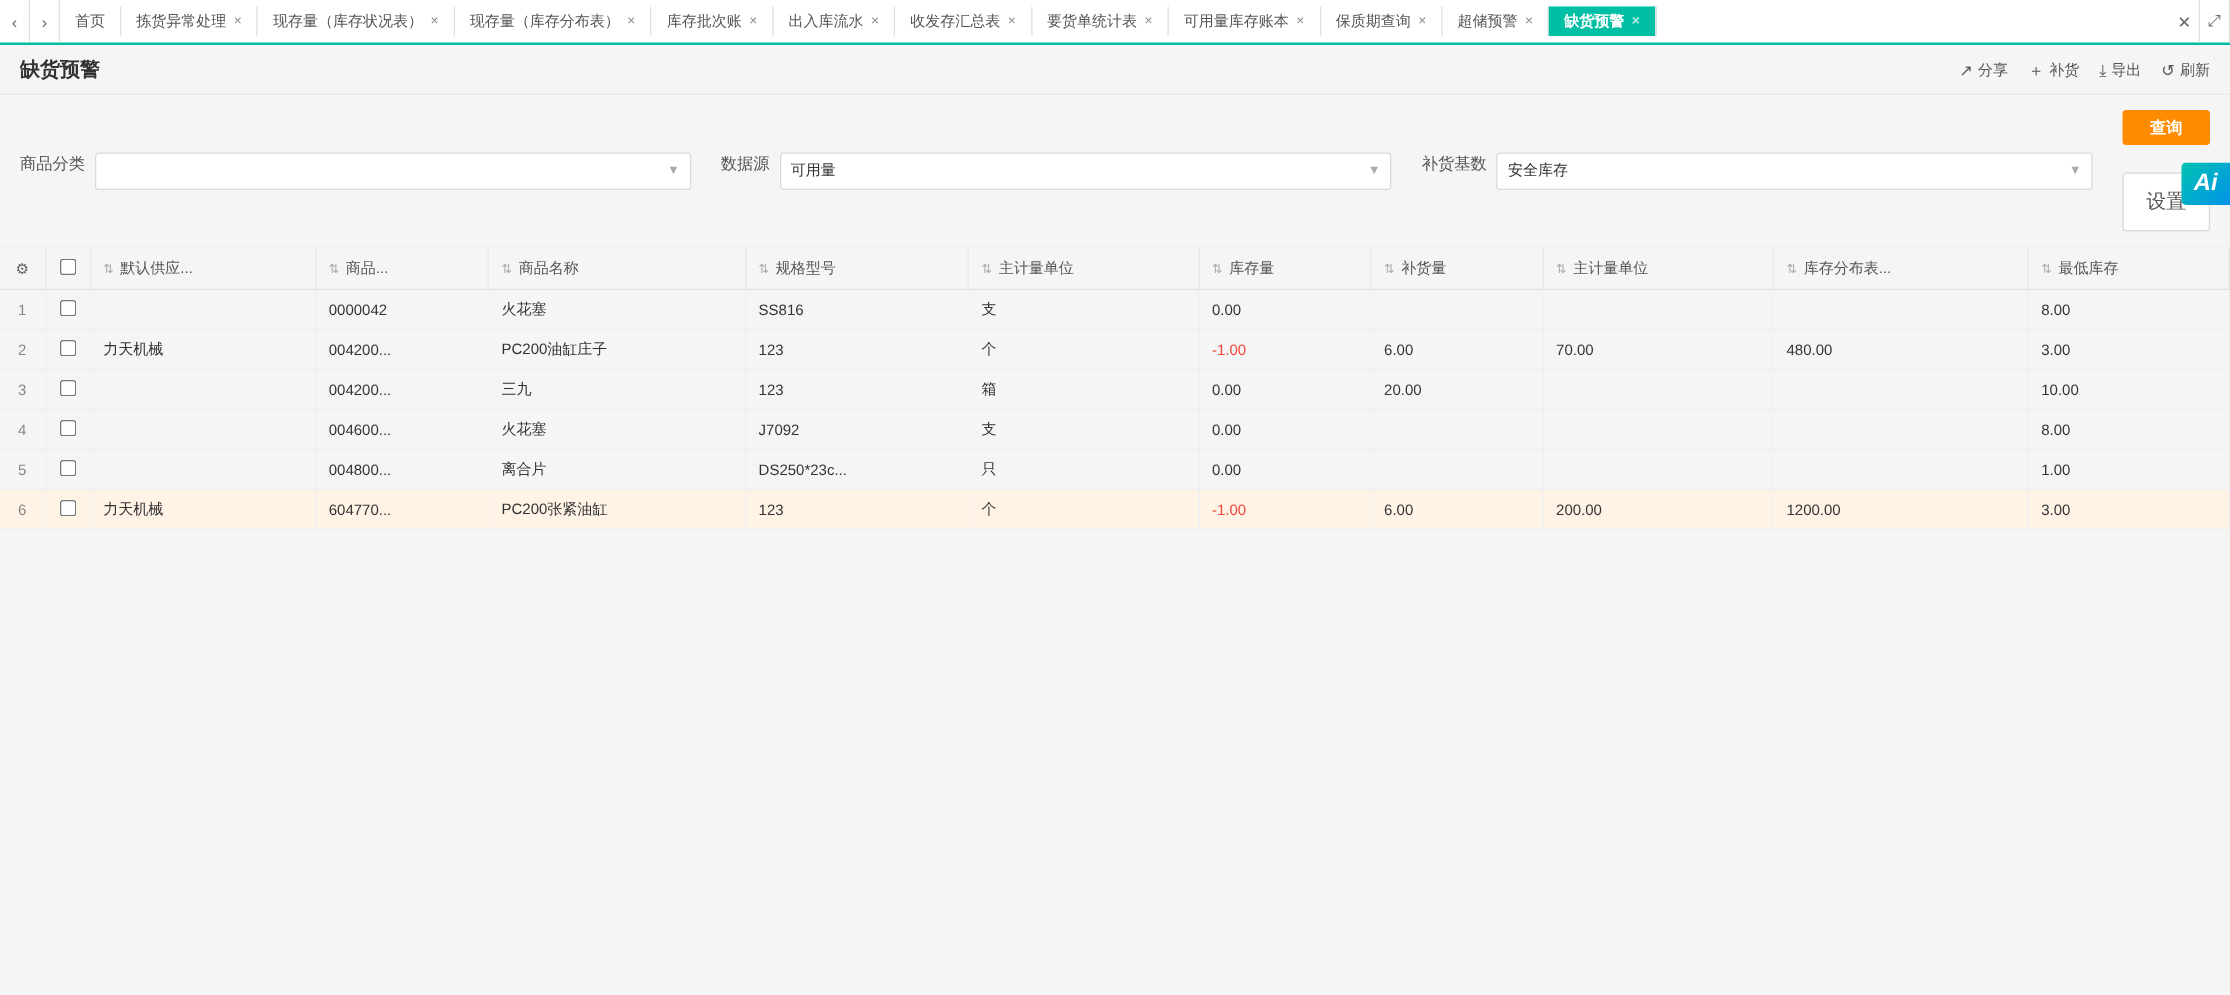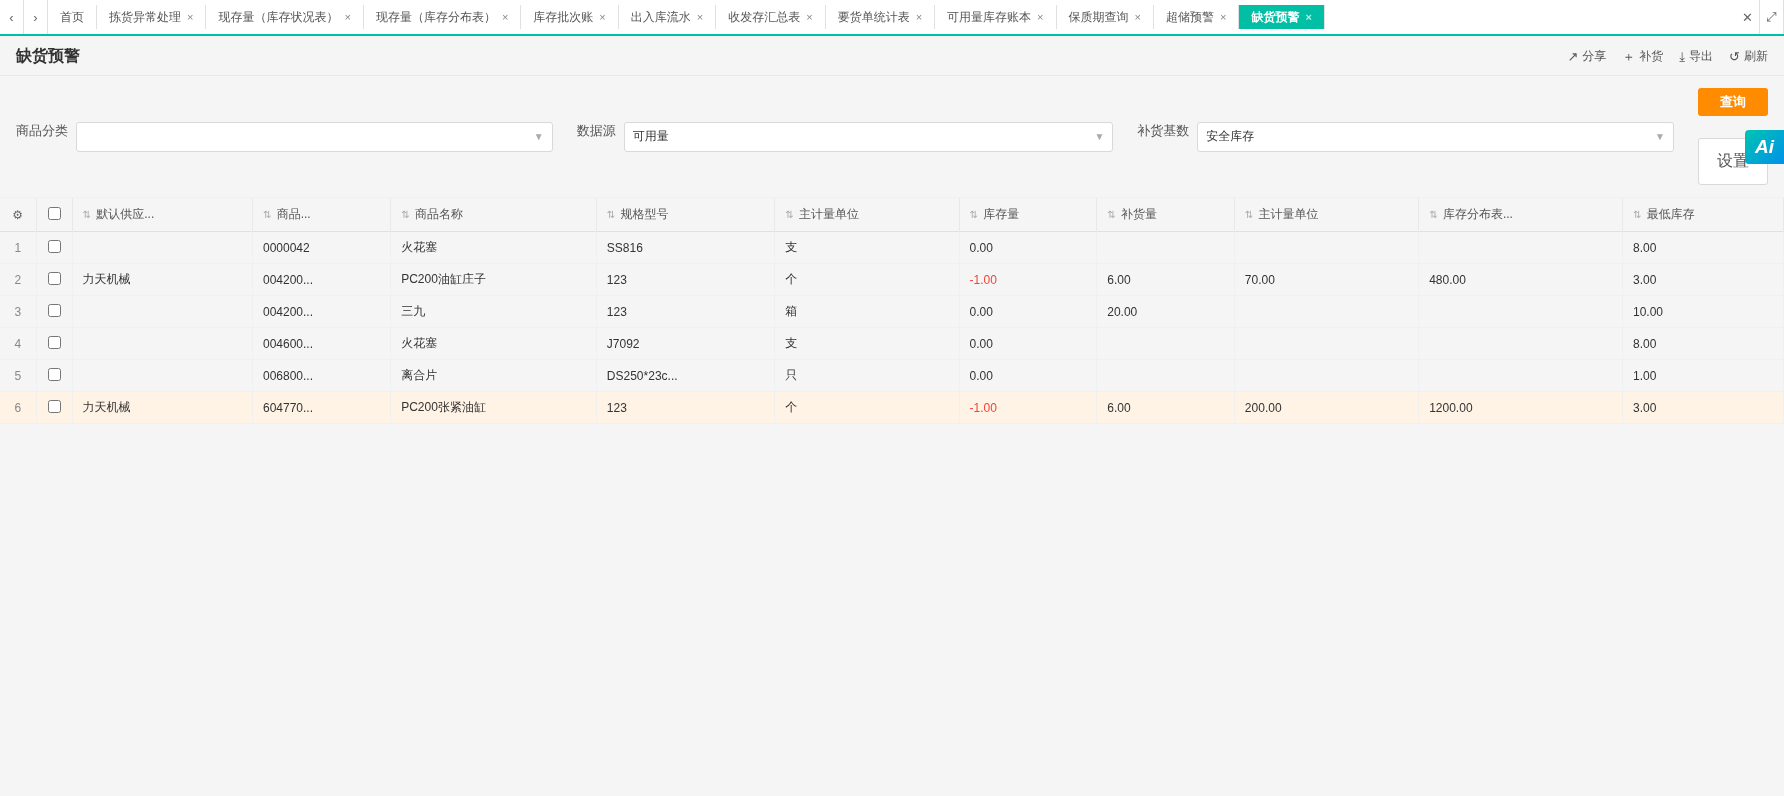--- a/index.html
+++ b/index.html
@@ -384,21 +384,21 @@
       <td class="">0.00</td>
       <td></td>
       <td></td>
       <td></td>
       <td>8.00</td>
     </tr>
         <tr>
       <td class="col-index">5</td>
       <td class="col-checkbox"><input type="checkbox" style=""></td>
       <td></td>
-      <td>006800...</td>
+      <td>004800...</td>
       <td>离合片</td>
       <td>DS250*23c...</td>
       <td>只</td>
       <td class="">0.00</td>
       <td></td>
       <td></td>
       <td></td>
       <td>1.00</td>
     </tr>
         <tr class="highlighted">

